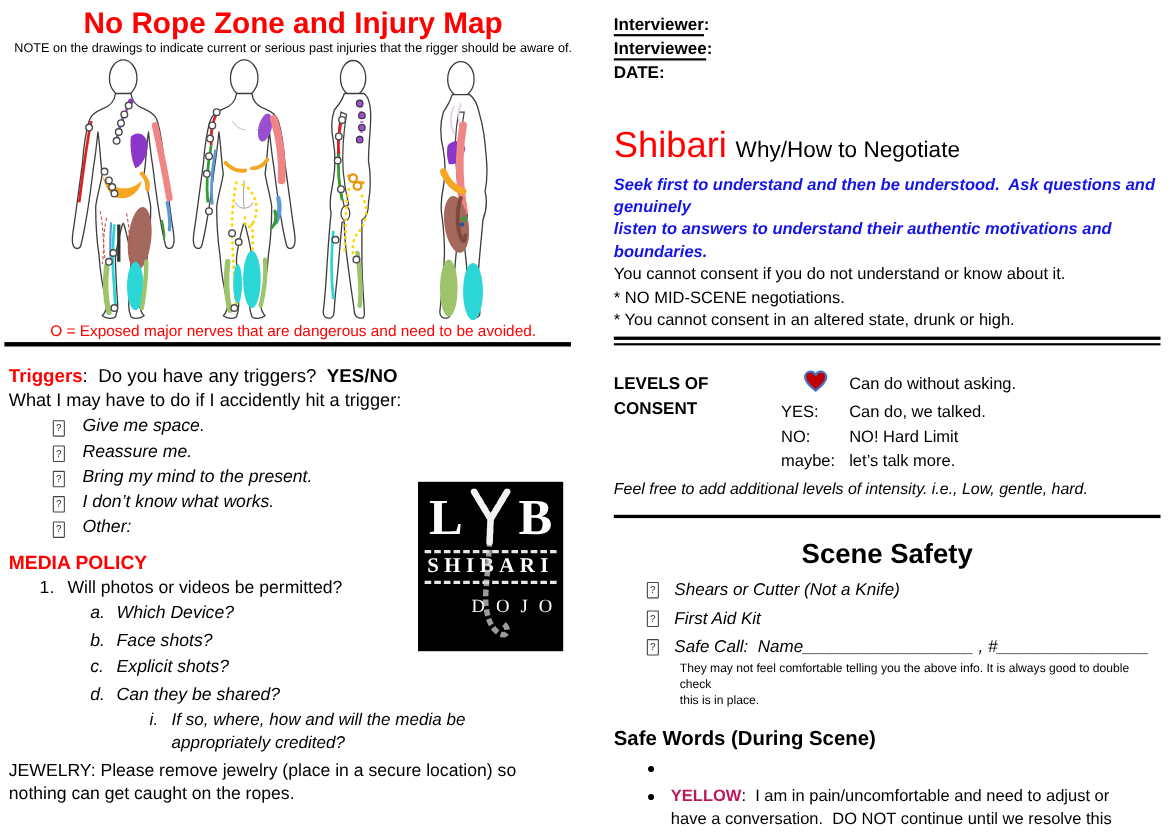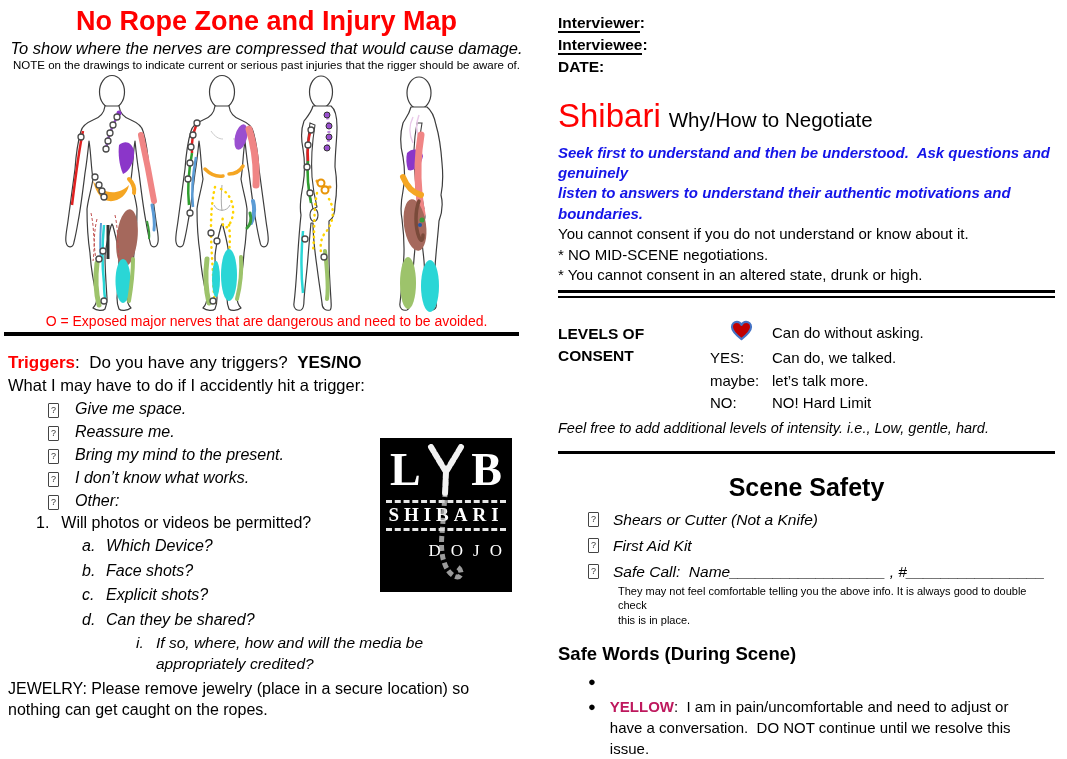--- a/index.html
+++ b/index.html
@@ -47,21 +47,21 @@
   .bigletter { font-size:46px; font-weight:bold; line-height:1; }
   .rope-line { width:120px; border-top:3px dashed #e6e6e6; margin:2px auto 0; }
   .logo-shibari { font-size:19px; font-weight:bold; letter-spacing:5px; text-align:center; margin-top:1px; }
   .logo-dojo { font-size:17px; letter-spacing:10px; text-align:right; margin-top:10px; }
 
   
   .hdr-row { display:flex; font-size:15.5px; font-weight:bold;flex-direction:column; }
   .hdr-cell-a { width:205px; }
   .hdr-cell-b { width:230px; }
   .hdr-word { border-bottom:2px solid #000; }
-  .r-title { margin-top:15px; }
+  .r-title { margin-top:31px; }
   .r-title .shibari { font-size:33px; color:#FF0000; }
   .r-title .rest { font-size:20.5px; margin-left:8px; }
   .blue-note { color:#1414E8; font-weight:bold; font-style:italic; font-size:15px; line-height:1.35; margin-top:3px; }
   .intro-line { font-size:15px; line-height:1.38; }
   .rule-double { border-top:3px solid #000; border-bottom:2px solid #000; height:3px; margin-top:4px; }
   .rule-single { border-top:3px solid #000; }
 
   .levels { display:flex; margin-top:22px; }
   .levels-h { width:152px; font-weight:bold; font-size:15.5px; padding-top:3px; }
   .c-row { display:flex; align-items:center; line-height:1.5; }
@@ -80,21 +80,20 @@
   .green { color:#538135; font-weight:bold; }
   .yellow { color:#be185d; font-weight:bold; }
 </style>
 </head>
 <body>
 
 <div class="page">
 
   <div class="col-left">
     <div class="l-title red">No Rope Zone and Injury Map</div>
-    <div class="l-subtitle">To show where the nerves are compressed that would cause damage.</div>
     <div class="l-note">NOTE on the drawings to indicate current or serious past injuries that the rigger should be aware of.</div>
 
     <div class="figures">
       <svg width="424" height="242" viewBox="0 0 424 242">
 
         <g>
           <g transform="translate(2,0)">
             <ellipse cx="55" cy="19" rx="12.5" ry="16.5" fill="#fff" stroke="#3d3d3d" stroke-width="1.2"></ellipse>
             <path d="M48,33 C47,41 42,45 36,47 C29,50 25,54 24,58 C21,68 19,82 18,96 C16,112 13,132 11,148 C10,156 8,164 9,169 C10,175 16,176 17,169 C19,161 20,155 21,149 C24,133 26,116 28,100 C30,88 31,78 32,68 C34,80 34,94 36,106 C34,118 31,127 30,136 C30,153 31,167 33,180 C34,196 37,212 40,224 C40,229 38,233 36,235 C40,238 46,238 48,236 C50,231 50,227 50,225 C49,210 48,196 48,183 C49,171 52,161 54,153 L55,151 L56,153 C58,161 61,171 62,183 C62,196 61,210 60,225 C60,227 60,231 62,236 C64,238 70,238 74,235 C72,233 70,229 70,224 C73,212 76,196 77,180 C79,167 80,153 80,136 C79,127 76,118 74,106 C76,94 76,80 78,68 C79,78 80,88 82,100 C84,116 86,133 89,149 C90,155 91,161 93,169 C94,176 100,175 101,169 C102,164 100,156 99,148 C97,132 94,112 92,96 C91,82 89,68 86,58 C85,54 81,50 74,47 C68,45 63,41 62,33 Z" fill="#fff" stroke="#3d3d3d" stroke-width="1.2" stroke-linejoin="round"></path>
             <path d="M62,72 C68,67 75,69 77,78 C78,88 72,99 66,101 C62,92 61,80 62,72 Z" fill="#8B36C9"></path>
@@ -247,20 +246,21 @@
       </div>
     <div class="li trig-item">
         <span class="marker tofu">?</span>
         <span class="txt italic">I don’t know what works.</span>
       </div>
     <div class="li trig-item">
         <span class="marker tofu">?</span>
         <span class="txt italic">Other:</span>
       </div>
 
+    <div class="l-heading red">MEDIA POLICY</div>
     <div class="li m1">
         <span class="marker">1.</span>
         <span class="txt">Will photos or videos be permitted?</span>
       </div>
     <div class="li m2">
         <span class="marker italic">a.</span>
         <span class="txt italic">Which Device?</span>
       </div>
     <div class="li m2">
         <span class="marker italic">b.</span>
@@ -324,26 +324,26 @@
           <span class="c-label" style="text-align:center;"><svg width="23" height="21" viewBox="0 0 24 22">
                 <path d="M12,20 C7.5,16.5 2,12.2 2,7.3 C2,4.2 4.4,2 7.2,2 C9.2,2 11,3.3 12,5.1 C13,3.3 14.8,2 16.8,2 C19.6,2 22,4.2 22,7.3 C22,12.2 16.5,16.5 12,20 Z" fill="#C00000" stroke="#4472C4" stroke-width="2.2" stroke-linejoin="round"></path>
               </svg></span>
           <span>Can do without asking.</span>
         </div>
         <div class="c-row">
             <span class="c-label">YES:</span>
             <span>Can do, we talked.</span>
           </div>
         <div class="c-row">
+            <span class="c-label">NO:</span>
+            <span>NO! Hard Limit</span>
+          </div>
+        <div class="c-row">
             <span class="c-label">maybe:</span>
             <span>let’s talk more.</span>
-          </div>
-        <div class="c-row">
-            <span class="c-label">NO:</span>
-            <span>NO! Hard Limit</span>
           </div>
       </div>
     </div>
     <div class="levels-note">Feel free to add additional levels of intensity.  i.e., Low, gentle, hard.</div>
 
     <div class="rule-single" style="margin-top:12px;"></div>
 
     <div class="ss-heading">Scene Safety</div>
     <div class="li ss-item">
         <span class="marker tofu">?</span>

